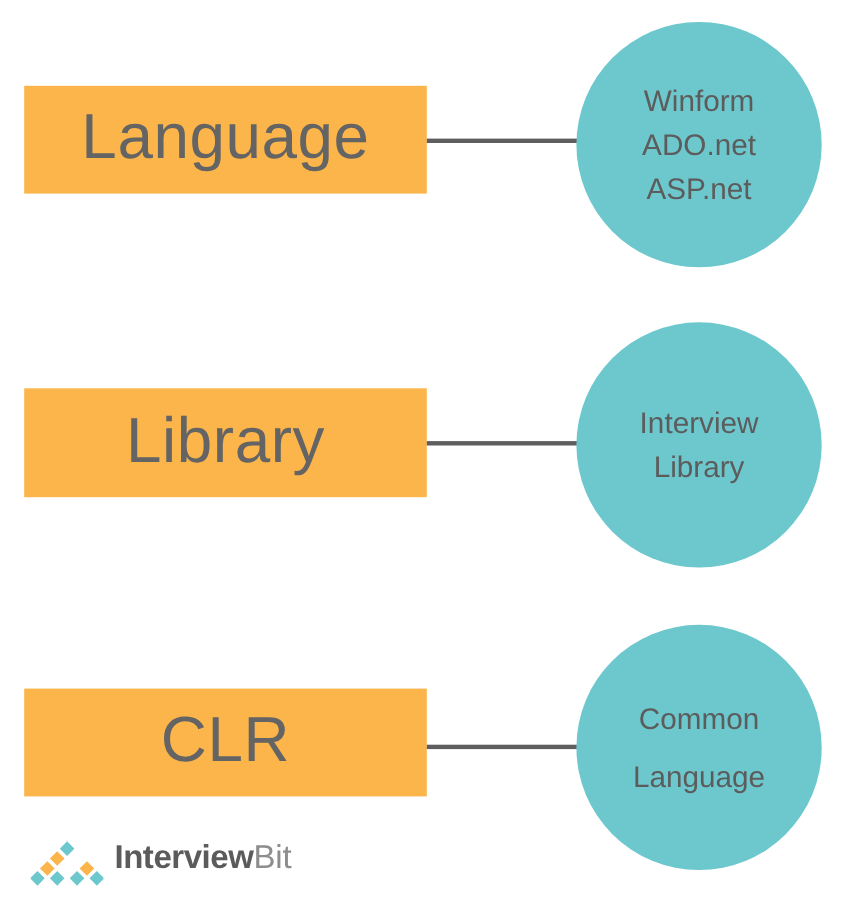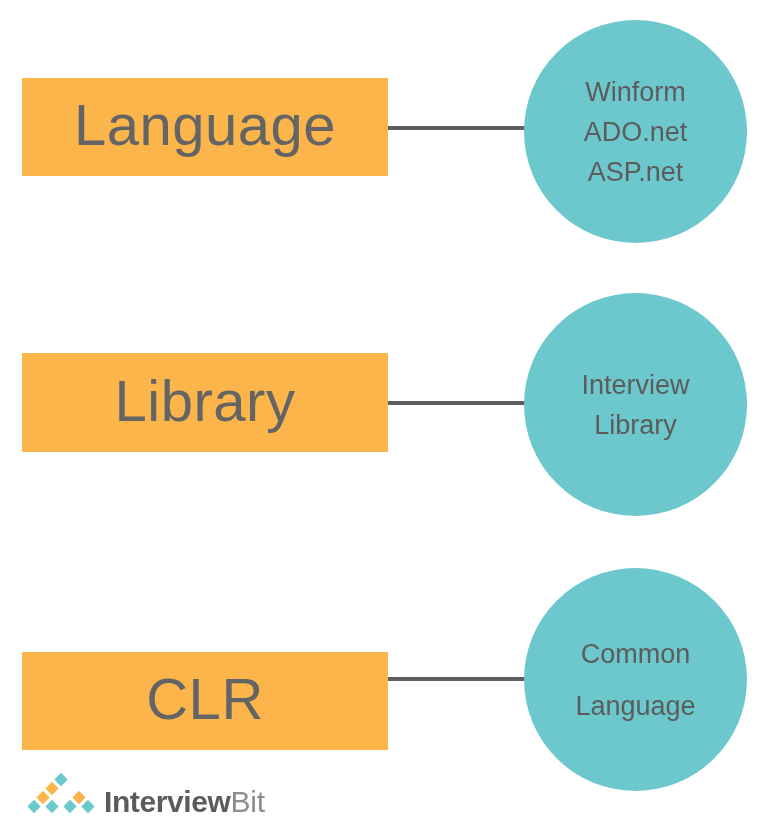--- a/index.html
+++ b/index.html
@@ -76,38 +76,38 @@
     font-size: 27px;
     line-height: 40px;
     font-weight: 400;
     text-align: center;
     white-space: nowrap;
   }
 
   
   .row-1 .concept-box { top: 78px;  height: 98px; }
   .row-2 .concept-box { top: 353px; height: 99px; }
-  .row-3 .concept-box { top: 652px; height: 98px; text-align: center; }
+  .row-3 .concept-box { top: 626px; height: 98px; text-align: center; }
 
   .row-1 .connector { left: 388px; top: 126px; width: 140px; }
   .row-2 .connector { left: 388px; top: 401px; width: 140px; }
   .row-3 .connector { left: 388px; top: 677px; width: 140px; }
 
   .row-1 .detail-circle { left: 524px; top: 20px;  }
   .row-2 .detail-circle { left: 524px; top: 293px; }
   .row-3 .detail-circle { left: 524px; top: 568px; gap: 12px; }
 
   
   #logo {
     position: absolute;
     left: 28px;
     top: 764px;
     height: 52px;
     display: flex;
-    align-items: flex-end;
+    align-items: flex-start;
   }
   .logo-mark {
     width: 66px;
     height: 44px;
     display: block;
   }
   .logo-word {
     margin-left: 10px;
     font-size: 30px;
     line-height: 1;

